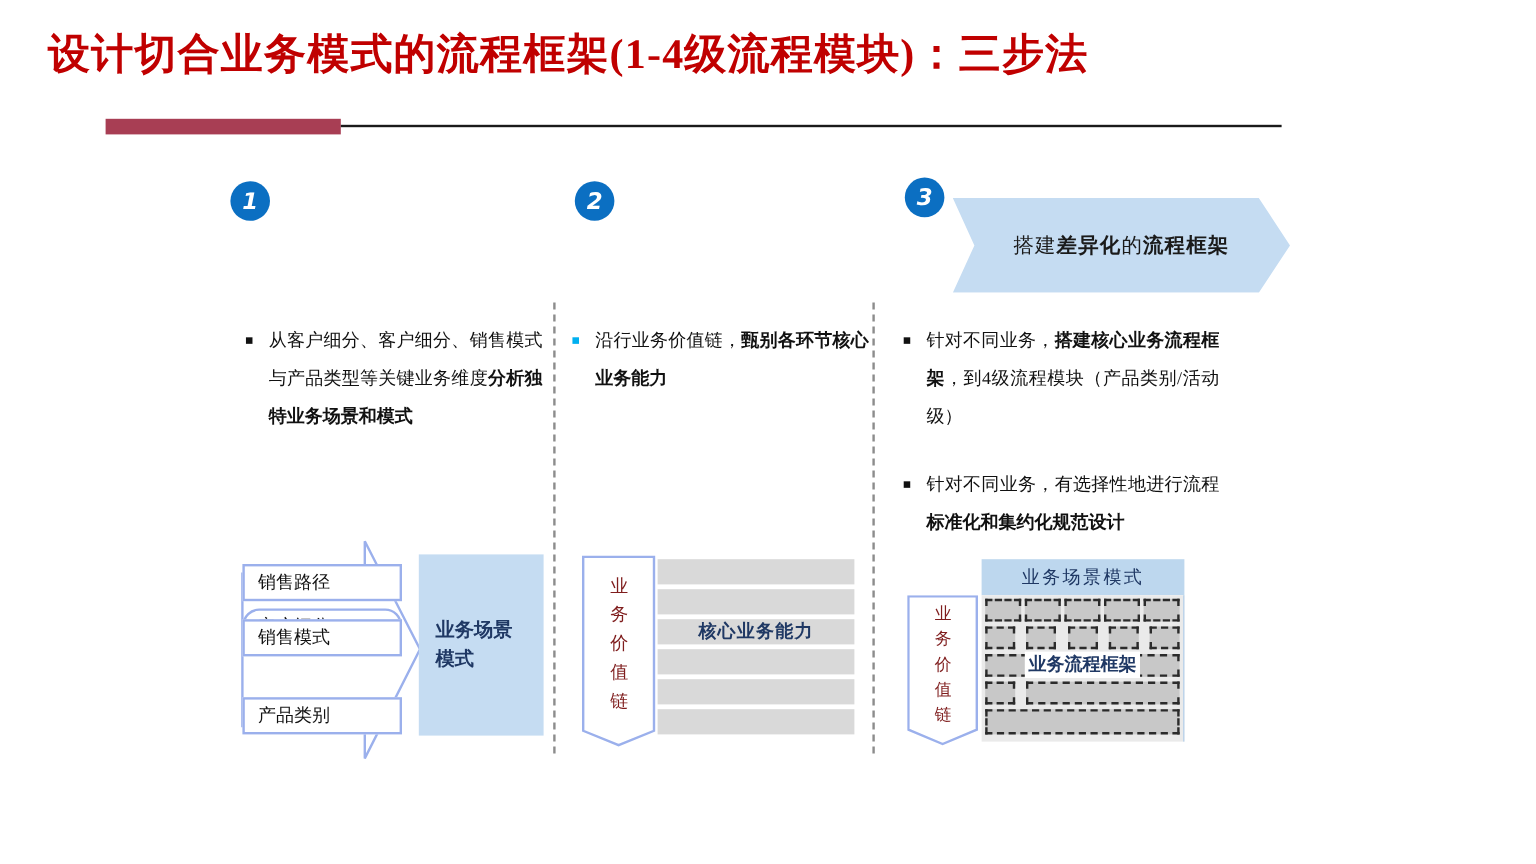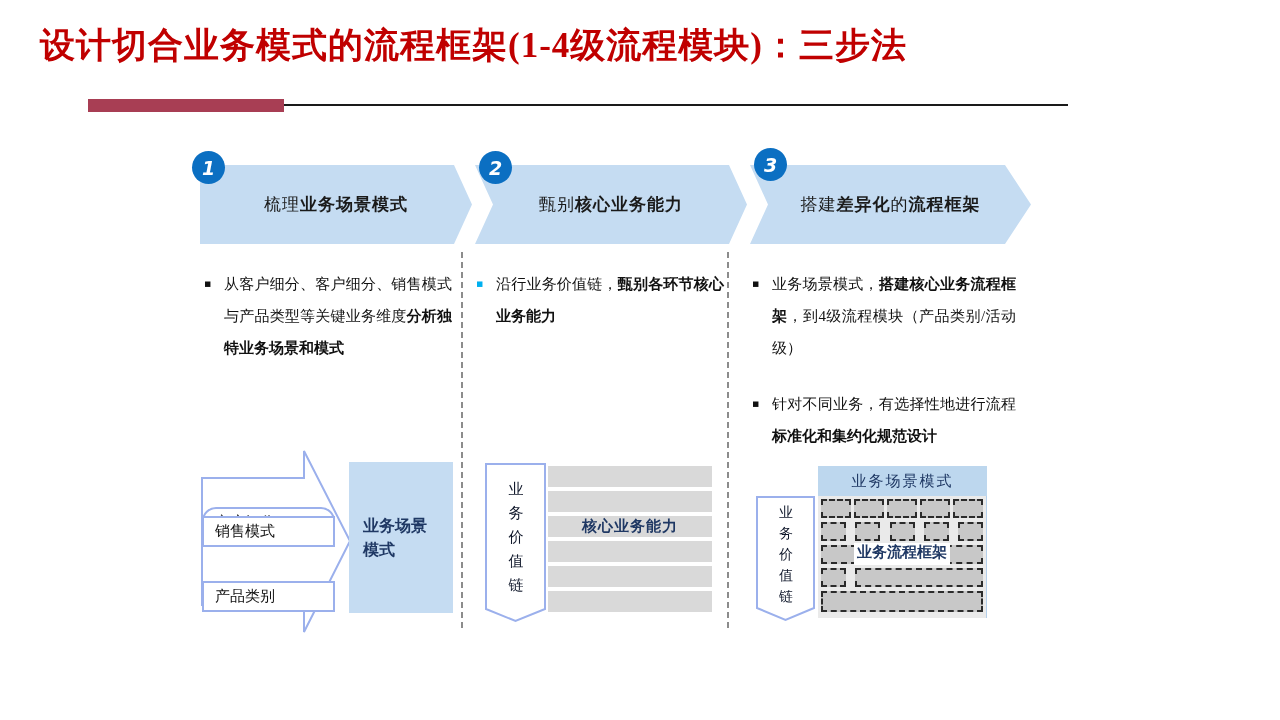--- a/index.html
+++ b/index.html
@@ -13,21 +13,21 @@
   .title-bar-line{position:absolute;left:284px;top:104px;width:784px;height:2px;background:#1a1a1a;}
 
   
   .banner{position:absolute;top:165px;height:79px;background:#C5DCF2;display:flex;
           align-items:center;justify-content:center;font-size:17px;color:#1a1a1a;letter-spacing:1px;}
   .banner b{font-weight:bold;}
   .banner1{left:200px;width:272px;
      clip-path:polygon(0 0, calc(100% - 18px) 0, 100% 50%, calc(100% - 18px) 100%, 0 100%);}
   .banner2{left:475px;width:272px;
      clip-path:polygon(0 0, calc(100% - 18px) 0, 100% 50%, calc(100% - 18px) 100%, 0 100%, 18px 50%);}
-  .banner3{left:750px;width:281px;
+  .banner3{left:794px;width:281px;
      clip-path:polygon(0 0, calc(100% - 26px) 0, 100% 50%, calc(100% - 26px) 100%, 0 100%, 18px 50%);}
 
   .step-circle{position:absolute;width:33px;height:33px;border-radius:50%;background:#0B6FC2;
      color:#fff;display:flex;align-items:center;justify-content:center;font-size:19px;
      font-weight:bold;font-style:italic;font-family:"DejaVu Sans", sans-serif;}
   .c1{left:192px;top:151px;} .c2{left:479px;top:151px;} .c3{left:754px;top:148px;}
 
   
   .vdivider{position:absolute;top:252px;height:376px;width:0;border-left:2px dashed #8C8C8C;}
   .d1{left:461px;} .d2{left:727px;}
@@ -49,21 +49,21 @@
      background:#fff;border:2px solid #9BB0EC;font-size:15px;color:#111;
      display:flex;align-items:center;padding-left:11px;}
   .ib1{top:470px;} .ib2{top:507px;border-radius:14px;} .ib3{top:516px;} .ib4{top:581px;text-align:center;}
   .result-box{position:absolute;left:349px;top:462px;width:104px;height:151px;box-sizing:border-box;
      background:#C5DCF2;color:#1F3864;font-weight:bold;font-size:16px;line-height:24px;
      display:flex;align-items:center;padding:0 0 0 14px;}
   .result-box .rtext{width:70px;}
 
   
   .pent-svg{position:absolute;}
-  .chain-text{position:absolute;color:#0f172a;font-size:15px;text-align:center;}
+  .chain-text{position:absolute;color:#7f1d1d;font-size:15px;text-align:center;}
   .chain-text .vert{display:inline-block;width:16px;word-break:break-all;line-height:24px;}
   .chain2{left:486px;top:477px;width:60px;}
   .chain3{left:757px;top:502px;width:58px;}
   .chain3 .vert{line-height:21px;font-size:14px;}
 
   
   .bars{position:absolute;left:548px;top:466px;width:164px;}
   .bar{height:21px;background:#D9D9D9;margin-bottom:4px;display:flex;align-items:center;
        justify-content:center;}
   .bar .bar-label{color:#1F3864;font-weight:bold;font-size:15px;letter-spacing:1px;}
@@ -71,44 +71,38 @@
   
   .d3-header{position:absolute;left:818px;top:466px;width:169px;height:30px;background:#BDD7EE;
      color:#1F3864;font-size:15px;display:flex;align-items:center;justify-content:center;
      letter-spacing:2px;}
   .d3-panel{position:absolute;left:818px;top:496px;width:169px;height:122px;background:#EAEAEA;
      border-right:1px solid #B4CFEA;box-sizing:border-box;padding:3px;}
   .grow{display:flex;height:19px;margin-bottom:4px;}
   .gbox{background:#C8C8C8;border:2px dashed #2b2b2b;box-sizing:border-box;height:100%;}
   .grow1 .gbox{flex:1;margin-right:3px;} .grow1 .gbox:last-child{margin-right:0;}
   .grow2{justify-content:space-between;} .grow2 .gbox{width:25px;}
-  .grow3{position:relative;font-family:Liberation Mono, monospace;}
+  .grow3{position:relative;}
   .grow3 .g31{width:46px;margin-right:4px;} .grow3 .g32{width:50px;margin-right:4px;}
   .grow3 .g33{flex:1;}
   .grow4 .g41{width:25px;margin-right:9px;} .grow4 .g42{flex:1;}
   .grow5{height:21px;margin-bottom:0;} .grow5 .gbox{flex:1;}
   .framework-label{position:absolute;left:50%;top:-2px;transform:translateX(-50%);
      background:#fff;color:#1F3864;font-weight:bold;font-size:15px;white-space:nowrap;
      padding:0 3px;line-height:22px;z-index:2;}
 </style>
 </head>
 <body>
 
 <div id="slide">
 
   <div class="title">设计切合业务模式的流程框架(1-4级流程模块)：三步法</div>
   <div class="title-bar-red"></div>
   <div class="title-bar-line"></div>
 
-  <div class="banner banner1">
-    <span><span>梳理</span><b>业务场景模式</b></span>
-  </div>
-  <div class="banner banner2">
-    <span><span>甄别</span><b>核心业务能力</b></span>
-  </div>
   <div class="banner banner3">
     <span><span>搭建</span><b>差异化</b><span>的</span><b>流程框架</b></span>
   </div>
 
   <div class="step-circle c1">
       <span>1</span>
     </div>
   <div class="step-circle c2">
       <span>2</span>
     </div>
@@ -129,31 +123,34 @@
   <div class="bullets bcol2">
     <div class="bullet">
       <span class="marker blue">▪</span>
       <span class="btext"><span>沿行业务价值链，</span><b>甄别各环节核心业务能力</b></span>
     </div>
   </div>
 
   <div class="bullets bcol3">
     <div class="bullet">
       <span class="marker">▪</span>
-      <span class="btext"><span>业务场景模式，</span><b>搭建核心业务流程框架</b><span>，到4级流程模块（产品类别/活动级）</span></span>
+      <span class="btext"><span>针对不同业务，</span><b>搭建核心业务流程框架</b><span>，到4级流程模块（产品类别/活动级）</span></span>
     </div>
     <div class="bullet">
       <span class="marker">▪</span>
       <span class="btext"><span>针对不同业务，有选择性地进行流程</span><b>标准化和集约化规范设计</b></span>
     </div>
   </div>
 
   <svg class="arrow-svg" width="152" height="185" viewBox="0 0 152 185">
     <polygon points="2,29 104,29 104,2 150,92 104,183 104,156 2,156" fill="#ffffff" stroke="#9BB0EC" stroke-width="2"></polygon>
   </svg>
+  <div class="inbox ib1">
+      <span>销售路径</span>
+    </div>
   <div class="inbox ib2">
       <span>客户细分</span>
     </div>
   <div class="inbox ib3">
       <span>销售模式</span>
     </div>
   <div class="inbox ib4">
       <span>产品类别</span>
     </div>
   <div class="result-box">

